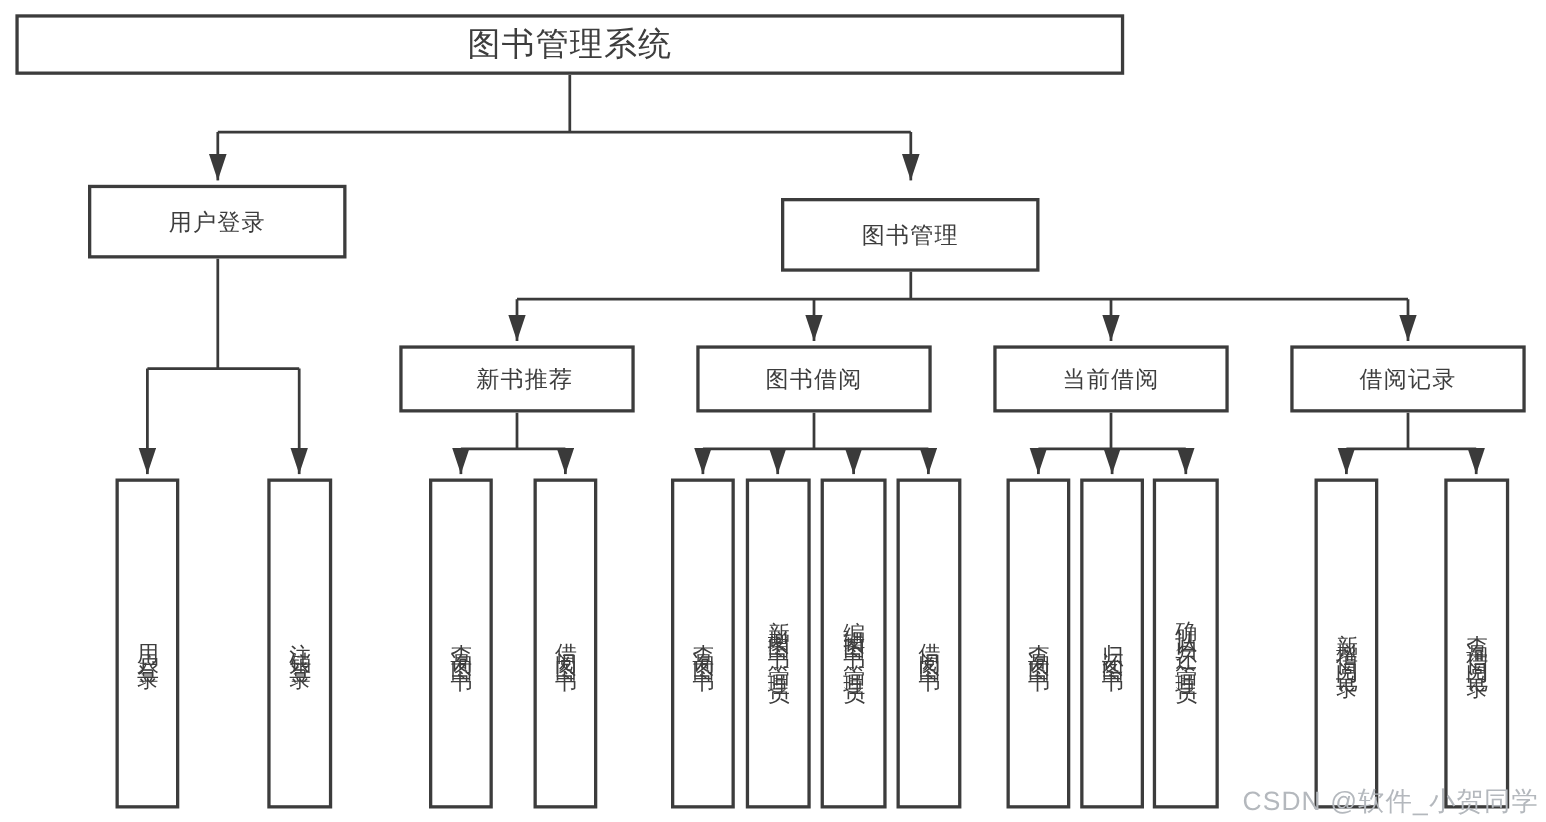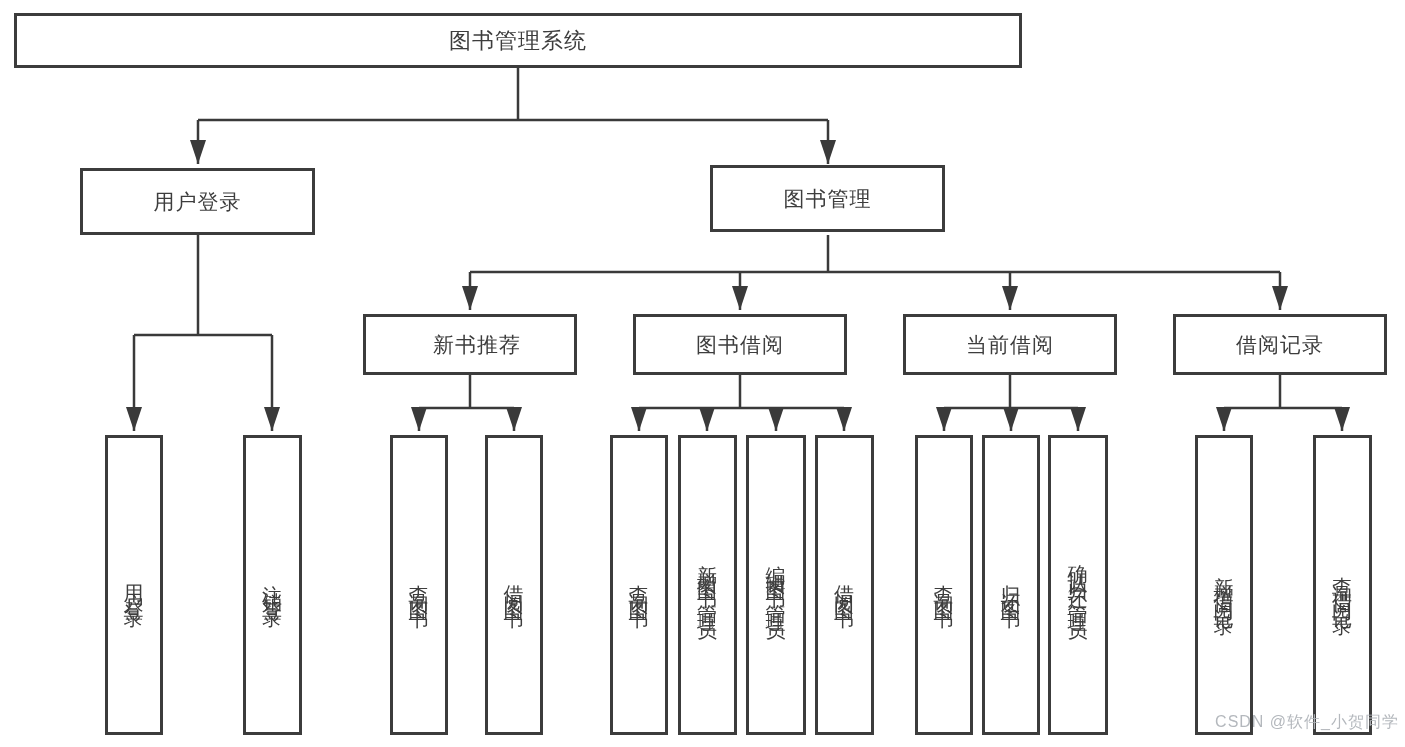--- a/index.html
+++ b/index.html
@@ -21,35 +21,35 @@
   .node {
     position: absolute;
     box-sizing: border-box;
     background: #ffffff;
     border: 3px solid #3c3c3c;
     display: flex;
     align-items: center;
     justify-content: center;
     text-align: center;
   }
-  .node.root  { font-size: 22px; letter-spacing: 1px; }
+  .node.root  { font-size: 30px; letter-spacing: 1px; }
   .node.lvl   { font-size: 21px; letter-spacing: 1px; }
   .node.leaf  { font-size: 20px; }
   .vtext {
     writing-mode: vertical-rl;
     text-orientation: mixed;
     letter-spacing: 8px;
     line-height: 1;
     white-space: nowrap;
   }
   #watermark {
     position: absolute;
     right: 6px;
     top: 712px;
-    font-size: 16px;
+    font-size: 24px;
     color: #b4b8bd;
     letter-spacing: 1px;
     white-space: nowrap;
   }
 </style>
 </head>
 <body>
 
 <div id="canvas">
 
@@ -103,21 +103,21 @@
     </g>
   </svg>
 
   <div class="node root" style="left:14px; top:13px; width:1008px; height:55px;">
     <span>图书管理系统</span>
   </div>
 
   <div class="node lvl" style="left:80px; top:168px; width:235px; height:67px;">
     <span>用户登录</span>
   </div>
-  <div class="node lvl" style="left:710px; top:165px; width:235px; height:67px;">
+  <div class="node lvl" style="left:710px; top:180px; width:235px; height:67px;">
     <span>图书管理</span>
   </div>
 
   <div class="node lvl" style="left:363px; top:314px; width:214px; height:61px;padding-left:14px;">
     <span>新书推荐</span>
   </div>
   <div class="node lvl" style="left:903px; top:314px; width:214px; height:61px;">
     <span>当前借阅</span>
   </div>
   <div class="node lvl" style="left:633px; top:314px; width:214px; height:61px;">

